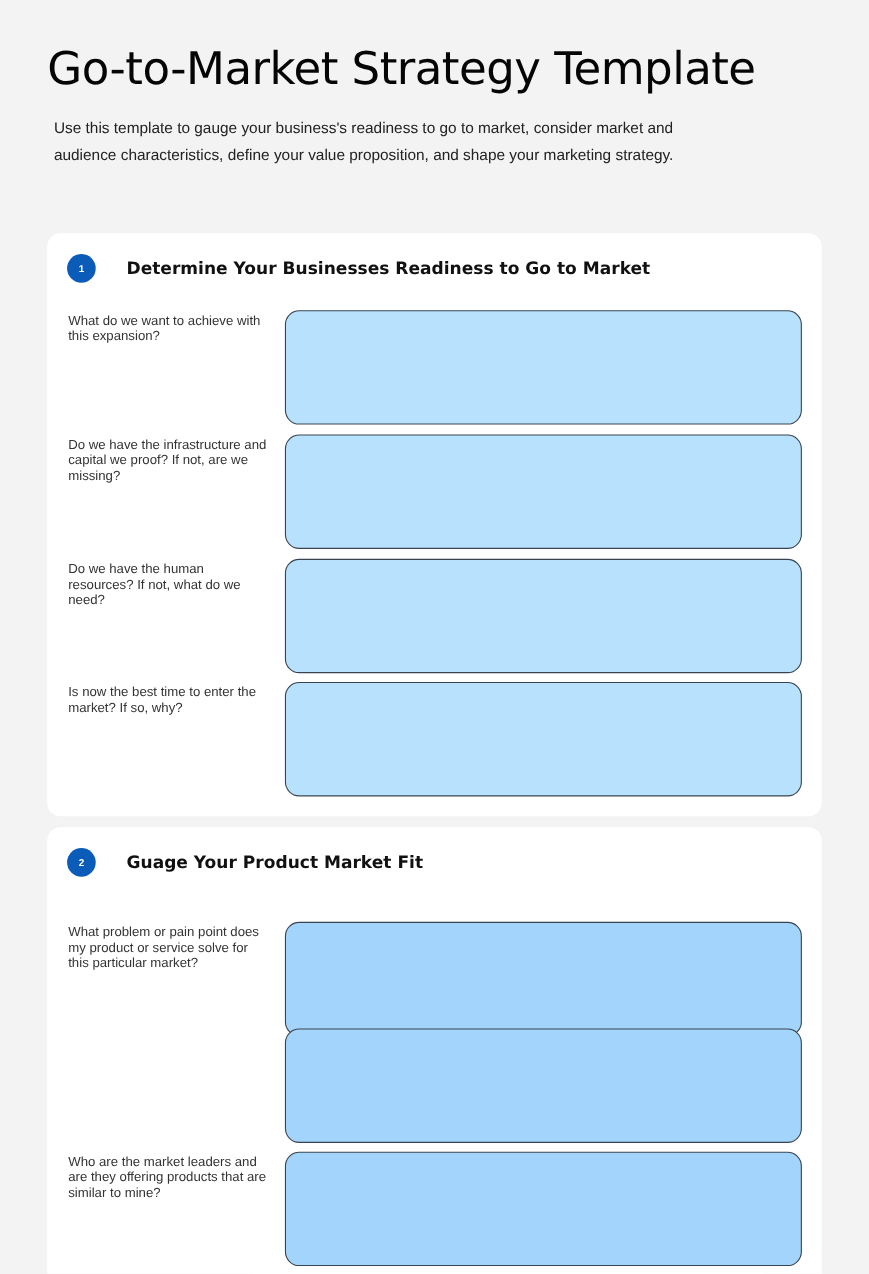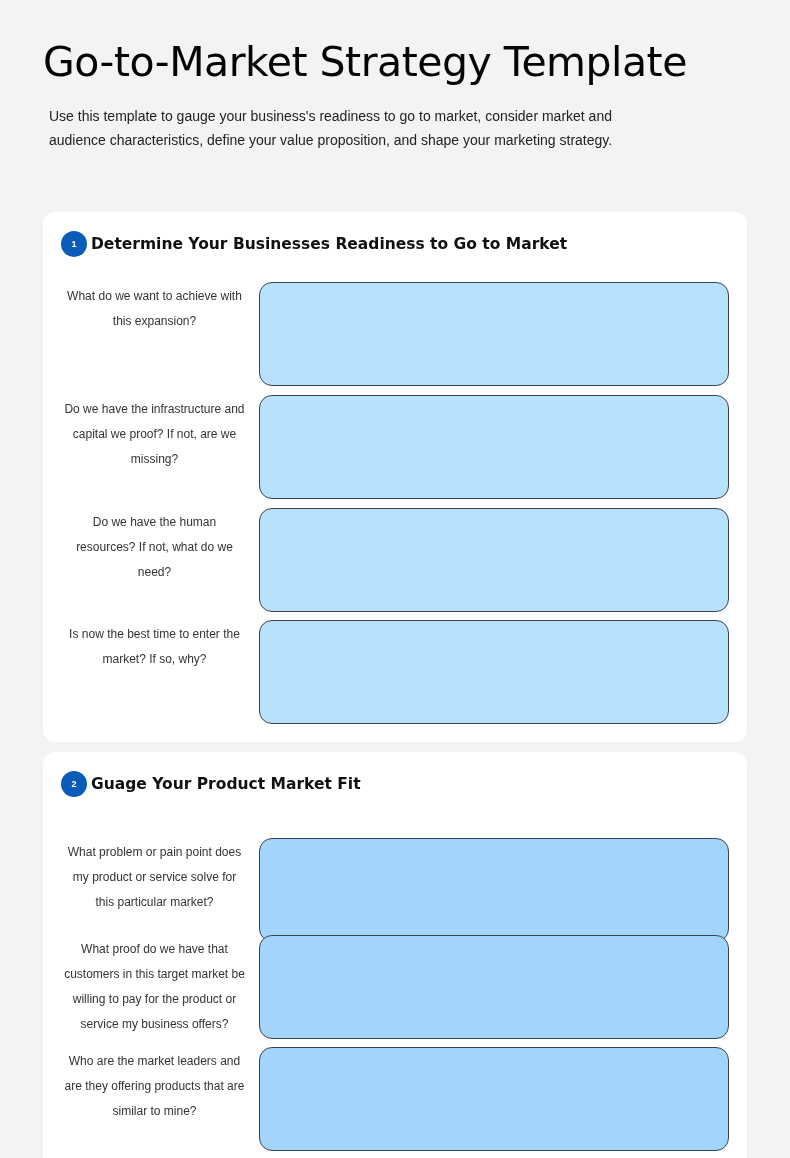--- a/index.html
+++ b/index.html
@@ -3,23 +3,23 @@
 <meta charset="utf-8">
 <style>
   * { box-sizing: border-box; margin: 0; padding: 0; }
   html, body { width: 790px; height: 1158px; overflow: hidden; }
   body { background: #f3f3f3; font-family: "Liberation Sans", sans-serif; color: #111; position: relative; }
   .title { position: absolute; left: 43px; top: 38px; font-family: "DejaVu Sans", sans-serif; font-weight: normal; font-size: 41px; letter-spacing: -0.5px; color: #050505; white-space: nowrap; }
   .intro { position: absolute; left: 49px; top: 105px; width: 580px; font-size: 14px; line-height: 23.5px; color: #222; }
   .card { position: absolute; left: 43px; width: 704px; background: #fff; border-radius: 12px; }
   .card-head { position: absolute; left: 18px; top: 19px; display: flex; align-items: center; }
   .badge { width: 26px; height: 26px; border-radius: 50%; background: #0a5cb8; color: #fff; font-size: 9px; font-weight: bold; display: flex; align-items: center; justify-content: center; }
-  .card-title { margin-left: 4px; font-family: "DejaVu Sans", sans-serif; font-size: 15.5px; color: #111; white-space: nowrap; }
+  .card-title { margin-left: 28px; font-family: "DejaVu Sans", sans-serif; font-size: 15.5px; color: #111; white-space: nowrap; }
   .row { position: absolute; left: 0; width: 704px; height: 104px; }
-  .q { position: absolute; left: 19px; top: 2px; width: 185px; font-size: 12px; line-height: 25px; color: #333; text-align: center; }
+  .q { position: absolute; left: 19px; top: 2px; width: 185px; font-size: 12px; line-height: 14px; color: #333; }
   .box { position: absolute; left: 216px; top: 0; width: 470px; height: 104px; border: 1.3px solid #3a4450; border-radius: 13px; }
   .s1 .box { background: #b7e1fd; }
   .s2 .box { background: #a3d5fc; }
 </style>
 </head>
 <body>
 
 <h1 class="title">Go-to-Market Strategy Template</h1>
 <p class="intro">Use this template to gauge your business's readiness to go to market, consider market and audience characteristics, define your value proposition, and shape your marketing strategy.</p>
 
@@ -49,20 +49,19 @@
 <section class="card s2" style="top:752px;height:420px;">
   <div class="card-head">
     <span class="badge">2</span>
     <h2 class="card-title">Guage Your Product Market Fit</h2>
   </div>
   <div class="row" style="top:86px;">
     <p class="q">What problem or pain point does my product or service solve for this particular market?</p>
     <textarea class="box" style="resize: none; outline: none;"></textarea>
   </div>
   <div class="row" style="top:183px;">
-    <p class="q">What proof do we have that customers in this target market be willing to pay for the product or service my business offers?</p>
     <textarea class="box" style="resize: none; outline: none;"></textarea>
   </div>
   <div class="row" style="top:295px;">
     <p class="q">Who are the market leaders and are they offering products that are similar to mine?</p>
     <textarea class="box" style="resize: none; outline: none;"></textarea>
   </div>
 </section>
 
 </body></html>

